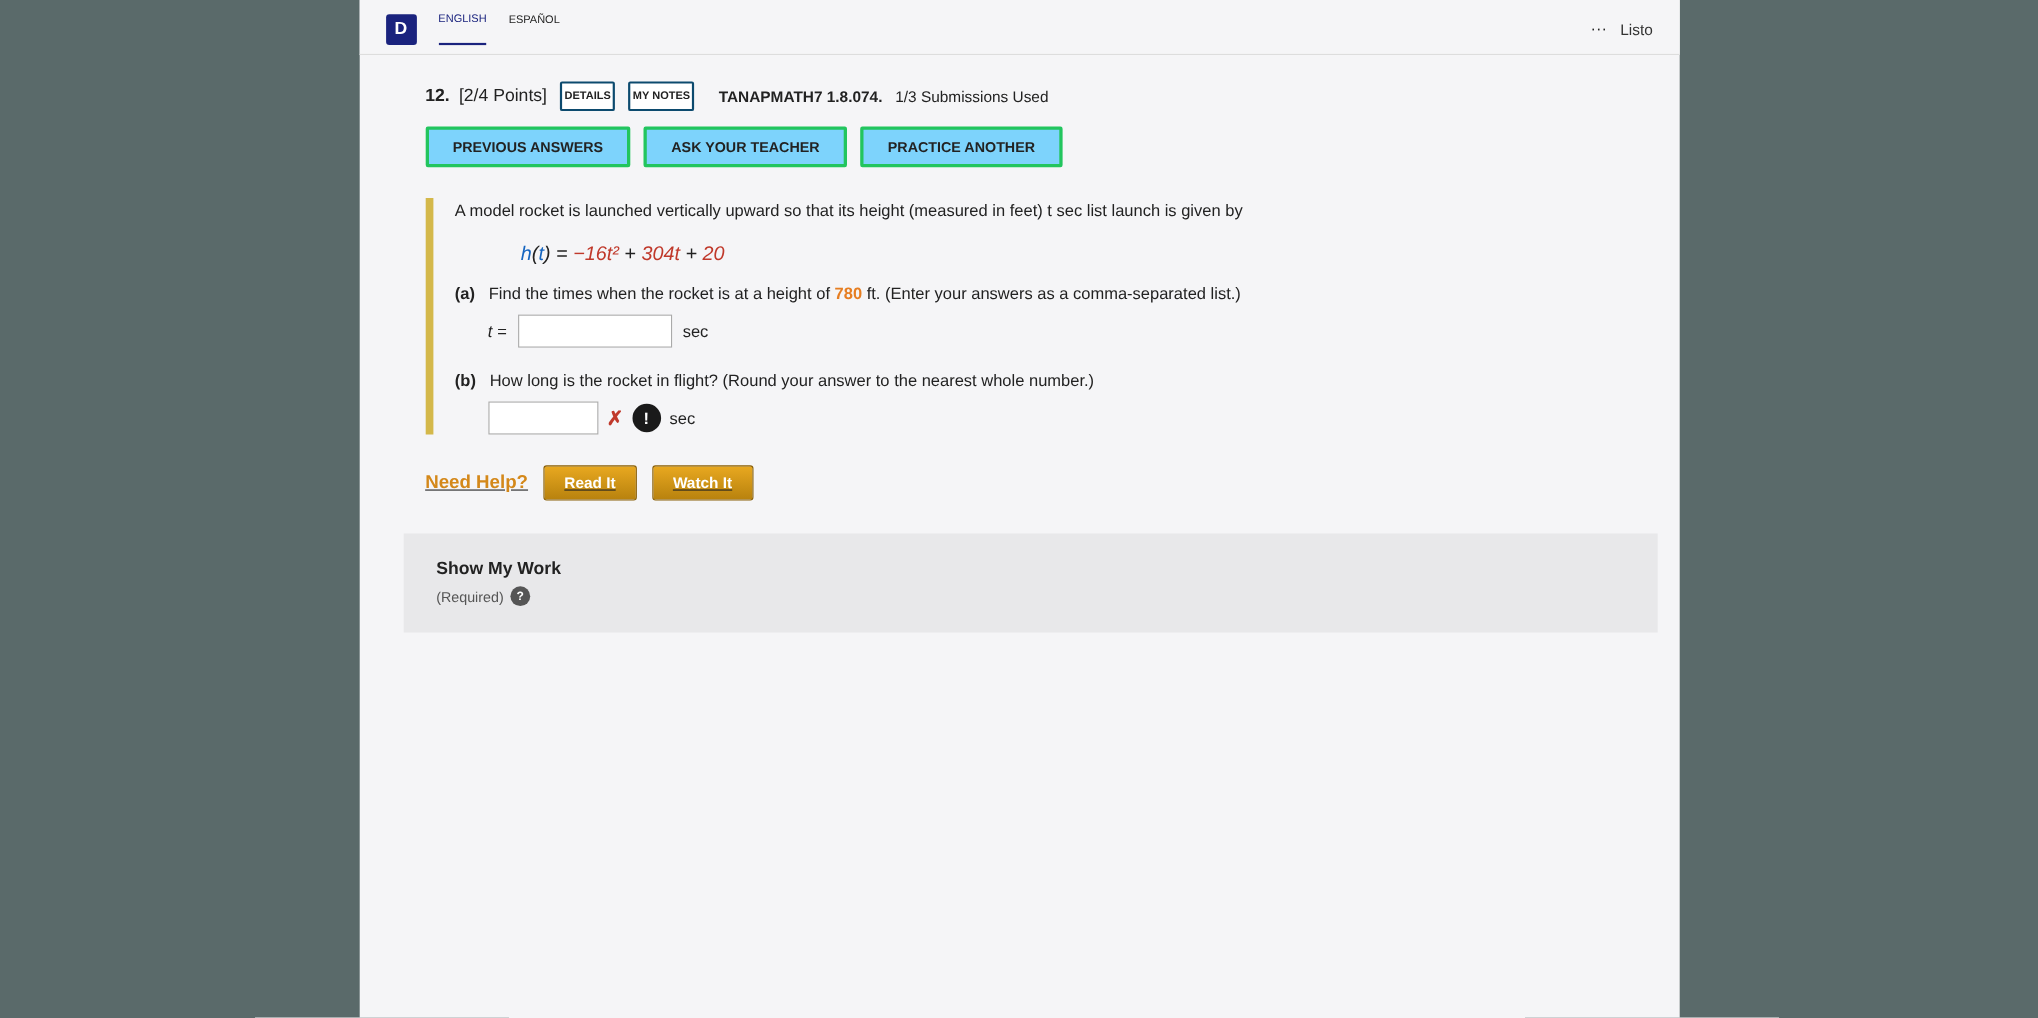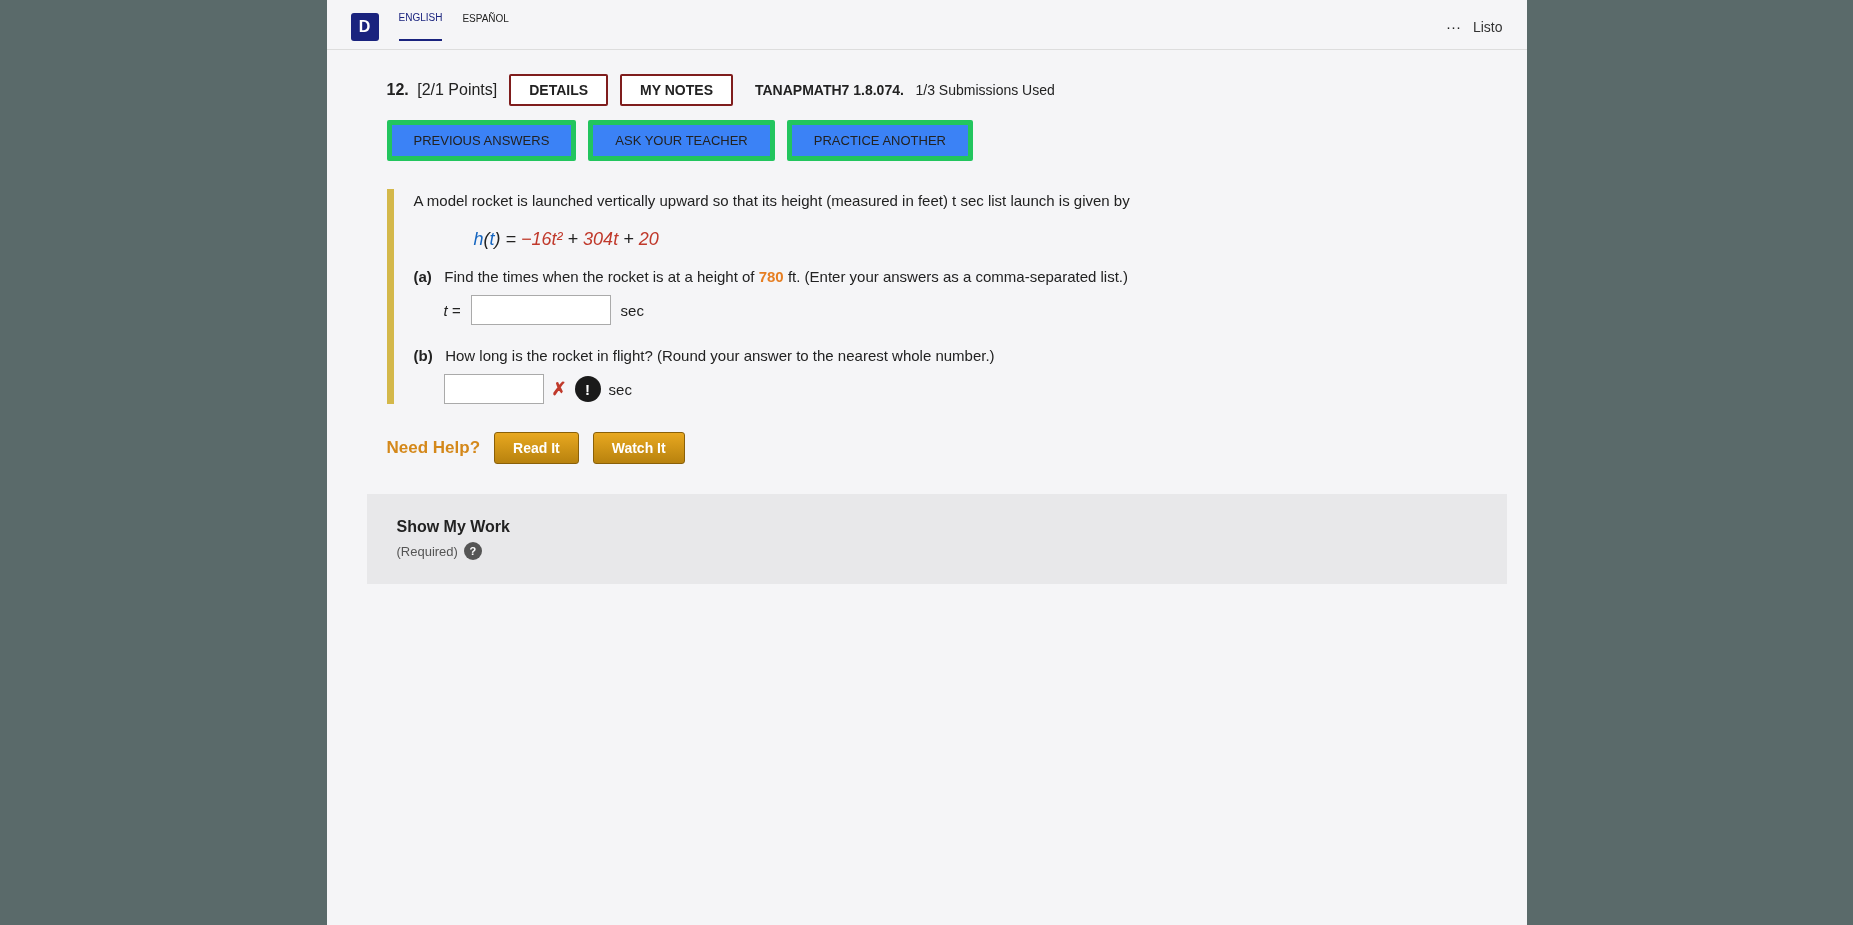--- a/index.html
+++ b/index.html
@@ -80,24 +80,24 @@
       gap: 12px;
       margin-bottom: 14px;
       flex-wrap: wrap;
     }
     .question-num {
       font-size: 16px;
       font-weight: bold;
       color: #222;
     }
     .header-btn {
-      border: 2px solid #7f1d1d;
+      border: 2px solid #0c4a6e;
       background: white;
-      padding: 6px 18px;
-      font-size: 14px;
+      padding: 6px 2px;
+      font-size: 10px;
       font-weight: 600;
       cursor: pointer;
       border-radius: 2px;
       color: #222;
     }
     .header-info {
       font-size: 14px;
       color: #222;
       margin-left: 10px;
     }
@@ -106,25 +106,25 @@
     }
 
     
     .action-row {
       display: flex;
       gap: 12px;
       margin-bottom: 28px;
       flex-wrap: wrap;
     }
     .action-btn {
-      border: 5px solid #22c55e;
-      background: #3b82f6;
+      border: 3px solid #22c55e;
+      background: #7dd3fc;
       padding: 8px 22px;
       font-size: 13px;
-      font-weight: 400;
+      font-weight: 700;
       cursor: pointer;
       border-radius: 2px;
       color: #222;
     }
 
     
     .problem-block {
       border-left: 7px solid #d4b84a;
       padding-left: 20px;
       margin-bottom: 28px;
@@ -209,20 +209,21 @@
       font-size: 15px;
       font-weight: bold;
     }
 
     
     .need-help-row {
       display: flex;
       align-items: center;
       gap: 14px;
       margin: 10px 0 30px 0;
+      text-decoration: underline;
     }
     .need-help-label {
       font-size: 17px;
       font-weight: bold;
       color: #d4881a;
     }
     .help-btn {
       background: linear-gradient(to bottom, #e8a820, #b8820e);
       border: 1px solid #8a6008;
       color: #fff;
@@ -281,21 +282,21 @@
         <span>···</span>
         <span class="listo-btn">Listo</span>
       </div>
     </div>
 
     <div class="content">
 
       <div class="question-header">
         <span class="question-num">
           <span>12.</span>
-          <span style="font-weight:normal; margin-left:4px;">[2/1 Points]</span>
+          <span style="font-weight:normal; margin-left:4px;">[2/4 Points]</span>
         </span>
         <button class="header-btn">DETAILS</button>
         <button class="header-btn">MY NOTES</button>
         <span class="header-info">
           <strong>TANAPMATH7 1.8.074.</strong>
           &nbsp;&nbsp;<span>1/3 Submissions Used</span>
         </span>
       </div>
 
       <div class="action-row">

